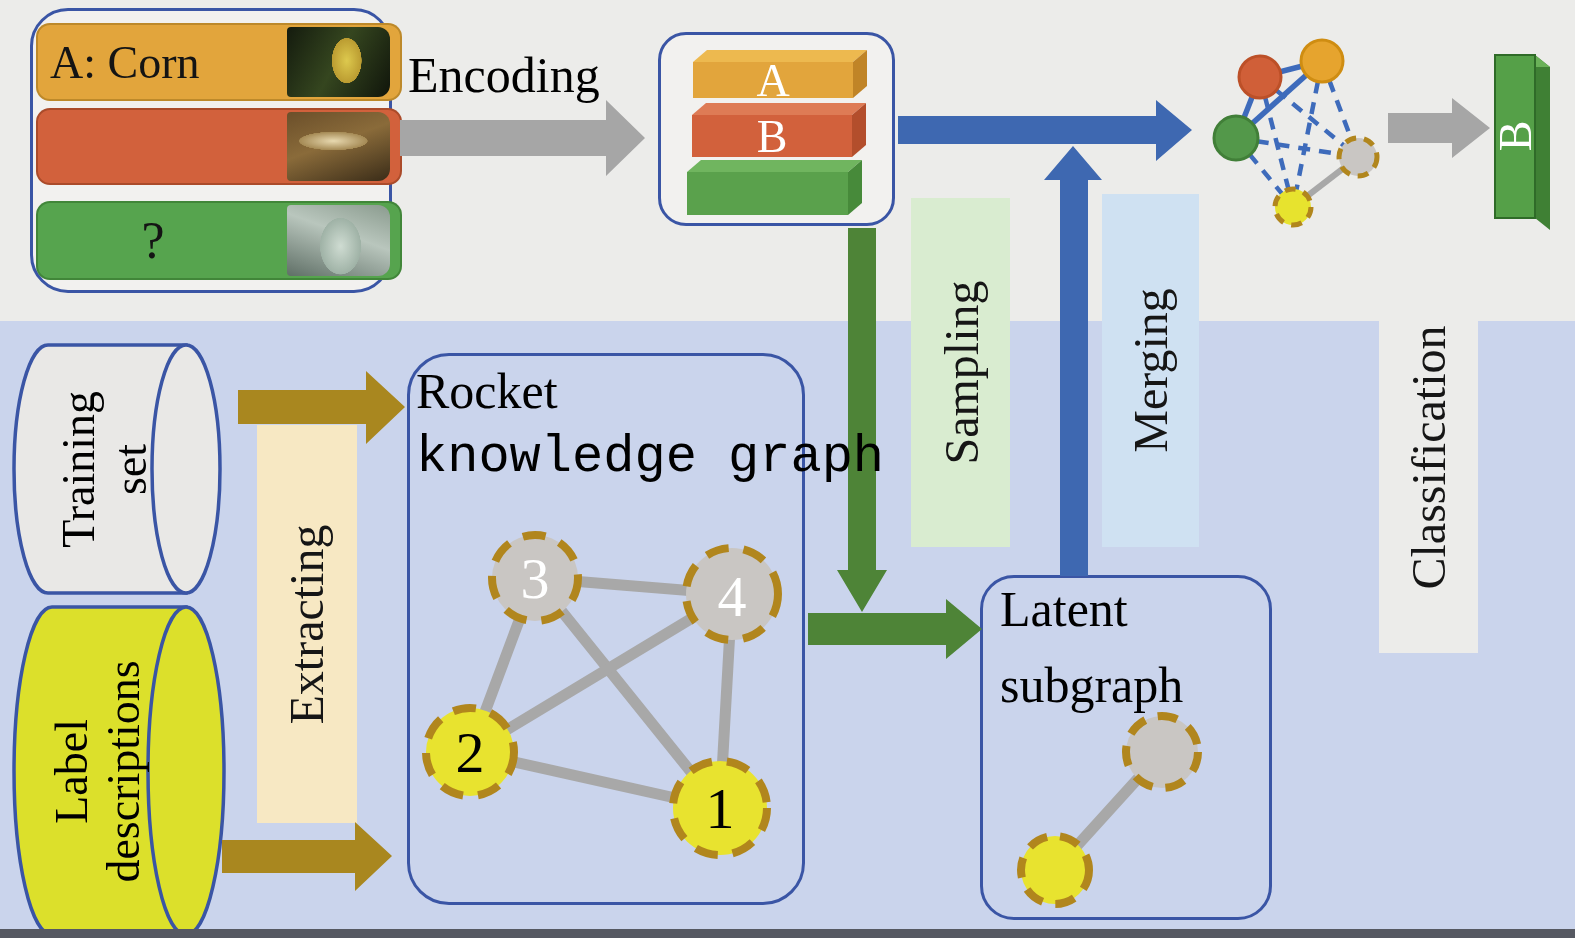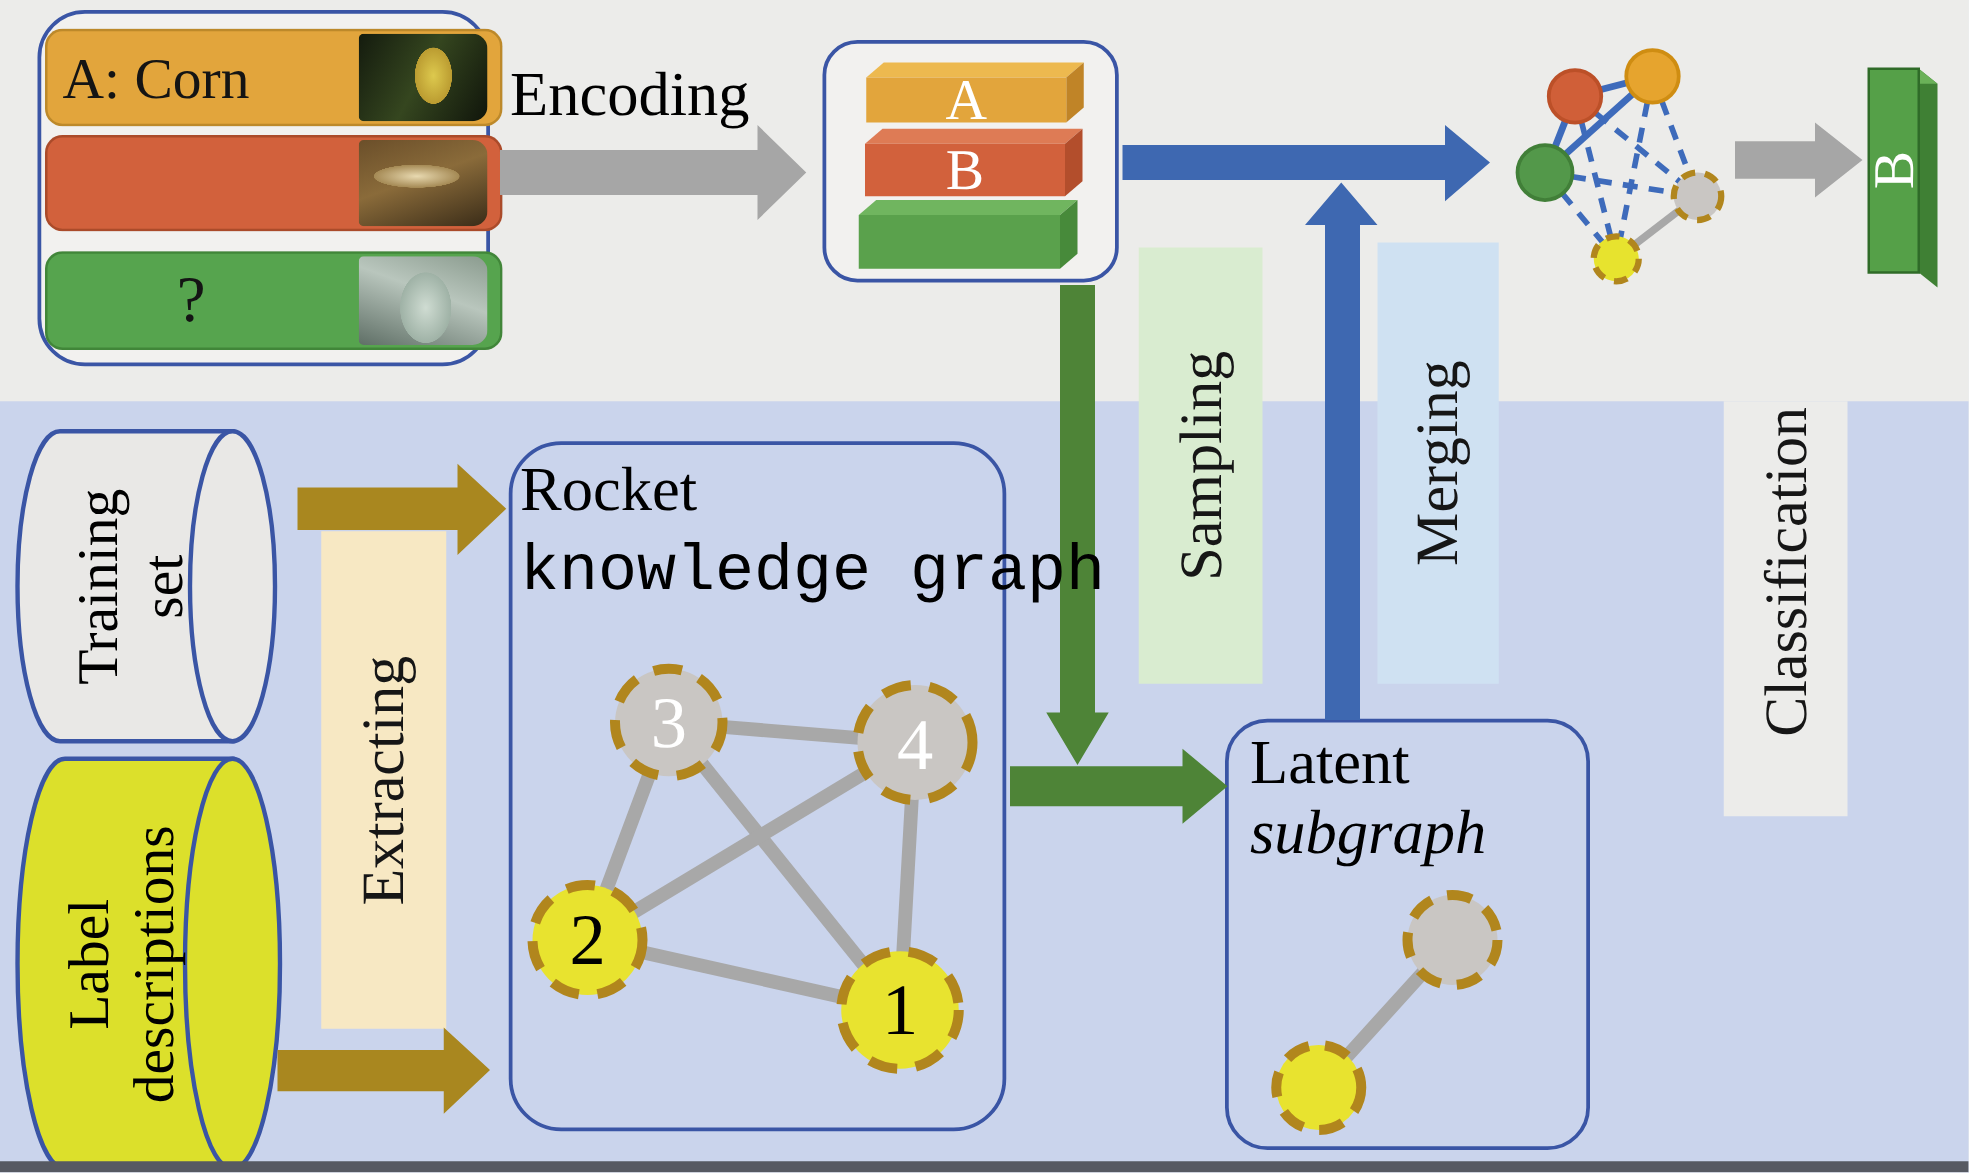--- a/index.html
+++ b/index.html
@@ -168,21 +168,21 @@
 
   <div class="abs txt title" style="left:416px;top:366px;">Rocket</div>
   <div class="abs txt title" style="left:416px;top:432px;font-size:52px;font-family:Liberation Mono, monospace;">knowledge graph</div>
 
   <div class="abs txt nodenum" style="left:535px;top:578px;color:#fff;transform:translate(-50%,-50%);">3</div>
   <div class="abs txt nodenum" style="left:732px;top:596px;color:#fff;transform:translate(-50%,-50%);">4</div>
   <div class="abs txt nodenum" style="left:470px;top:752px;transform:translate(-50%,-50%);">2</div>
   <div class="abs txt nodenum" style="left:720px;top:808px;transform:translate(-50%,-50%);">1</div>
 
   <div class="abs txt title" style="left:1000px;top:584px;">Latent</div>
-  <div class="abs txt title" style="left:1000px;top:640px;font-style:italic;">subgraph</div>
+  <div class="abs txt title" style="left:1000px;top:660px;">subgraph</div>
 
   <div class="abs cyl-wrap" style="left:30px;top:345px;width:150px;height:248px;">
     <div class="rotlabel">
       <div>Training</div>
       <div>set</div>
     </div>
   </div>
   <div class="abs cyl-wrap" style="left:22px;top:607px;width:152px;height:328px;">
     <div class="rotlabel">
       <div>Label</div>

